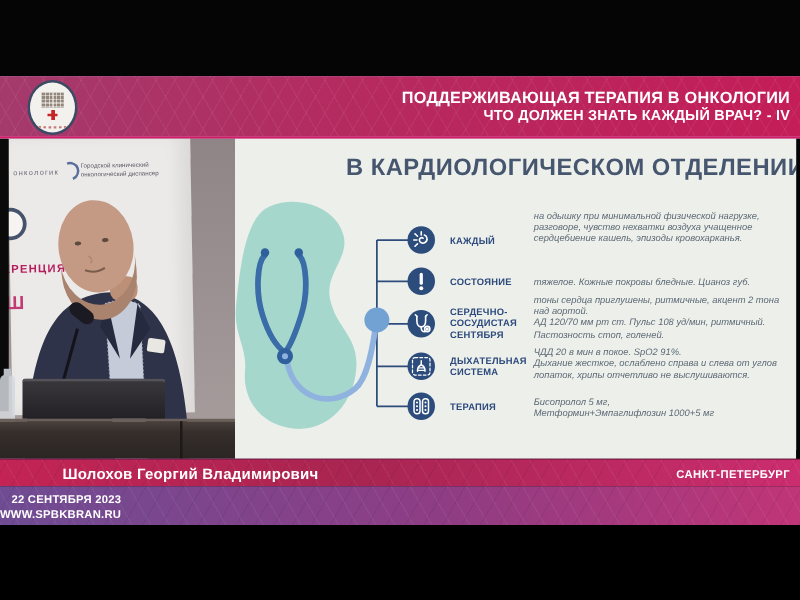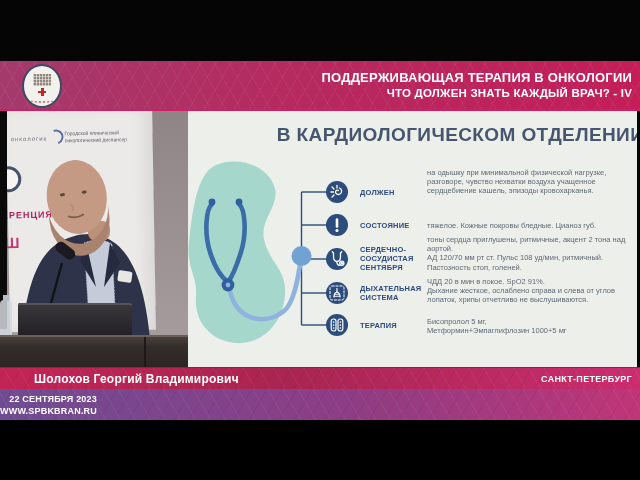--- a/index.html
+++ b/index.html
@@ -56,32 +56,32 @@
   
   .slide{left:188px;top:111px;width:449px;height:256px;background:#edefeb;overflow:hidden;}
   .slide-title{position:absolute;left:0;top:13px;width:449px;text-align:center;
     color:#46566e;font-size:19px;font-weight:600;letter-spacing:.4px;padding-left:48px;}
   .illustration{position:absolute;left:0;top:0;}
   .icon-circle{position:absolute;left:138px;width:22px;height:22px;border-radius:50%;
     background:#2c4c7c;display:flex;align-items:center;justify-content:center;}
   .slide-label{position:absolute;left:172px;width:66px;color:#2c4a7c;font-weight:bold;
     font-size:7.5px;line-height:9px;white-space:pre-line;letter-spacing:.2px;}
   .slide-text{position:absolute;left:239px;width:208px;color:#5d6a75;
-    font-size:7.5px;line-height:9.2px;white-space:pre-line;}
+    font-size:7.5px;line-height:9.2px;white-space:pre-line;font-style:italic;}
   .right-edge{left:637px;top:111px;width:3px;height:256px;background:#050505;}
 
   
   .name-bar{left:0;top:367px;width:640px;height:22px;
     background-image:
       repeating-linear-gradient(60deg, rgba(255,255,255,.05) 0 1px, transparent 1px 13px),
       repeating-linear-gradient(-60deg, rgba(0,0,0,.06) 0 1px, transparent 1px 13px),
       linear-gradient(90deg,#c32455,#a92551 45%,#cb2d6f);
     border-top:1px solid #8e1c4e;box-sizing:border-box;
     display:flex;align-items:center;justify-content:space-between;color:#fff;}
-  .name-bar .name{margin-left:34px;font-size:12px;font-weight:bold;letter-spacing:.2px;}
+  .name-bar .name{margin-left:50px;font-size:12px;font-weight:bold;letter-spacing:.2px;}
   .name-bar .city{margin-right:8px;font-size:9px;font-weight:bold;letter-spacing:.3px;margin-left:16px;}
   .topic-bar{left:0;top:389px;width:640px;height:31px;
     background-image:
       repeating-linear-gradient(60deg, rgba(255,255,255,.05) 0 1px, transparent 1px 13px),
       repeating-linear-gradient(-60deg, rgba(0,0,0,.06) 0 1px, transparent 1px 13px),
       linear-gradient(90deg,#6f4c93,#8e3d84 55%,#c03577);
     display:flex;align-items:center;justify-content:space-between;color:#fff;}
   .topic-bar .topic{margin-left:34px;font-size:9.5px;line-height:12px;white-space:pre-line;}
   .topic-bar .meta{margin-right:24px;font-size:9px;font-weight:bold;text-align:right;line-height:12px;white-space:pre-line;letter-spacing:.2px;}
   .bottom-black{left:0;top:420px;width:640px;height:60px;background:#000;}
@@ -222,21 +222,21 @@
           <circle cx="7.6" cy="8" r=".85"></circle>
             <circle cx="7.6" cy="11" r=".85"></circle>
             <circle cx="7.6" cy="14" r=".85"></circle>
           <circle cx="14.4" cy="8" r=".85"></circle>
             <circle cx="14.4" cy="11" r=".85"></circle>
             <circle cx="14.4" cy="14" r=".85"></circle>
         </g>
       </svg>
     </div>
 
-    <div class="slide-label" style="top:77px">ДОЛЖЕН</div>
+    <div class="slide-label" style="top:77px">КАЖДЫЙ</div>
     <div class="slide-label" style="top:110px">СОСТОЯНИЕ</div>
     <div class="slide-label" style="top:134px">СЕРДЕЧНО-
 СОСУДИСТАЯ
 СЕНТЯБРЯ</div>
     <div class="slide-label" style="top:173px">ДЫХАТЕЛЬНАЯ
 СИСТЕМА</div>
     <div class="slide-label" style="top:210px">ТЕРАПИЯ</div>
 
     <div class="slide-text" style="top:57px">на одышку при минимальной физической нагрузке, разговоре, чувство нехватки воздуха учащенное сердцебиение кашель, эпизоды кровохарканья.</div>
     <div class="slide-text" style="top:110px">тяжелое. Кожные покровы бледные. Цианоз губ.</div>

